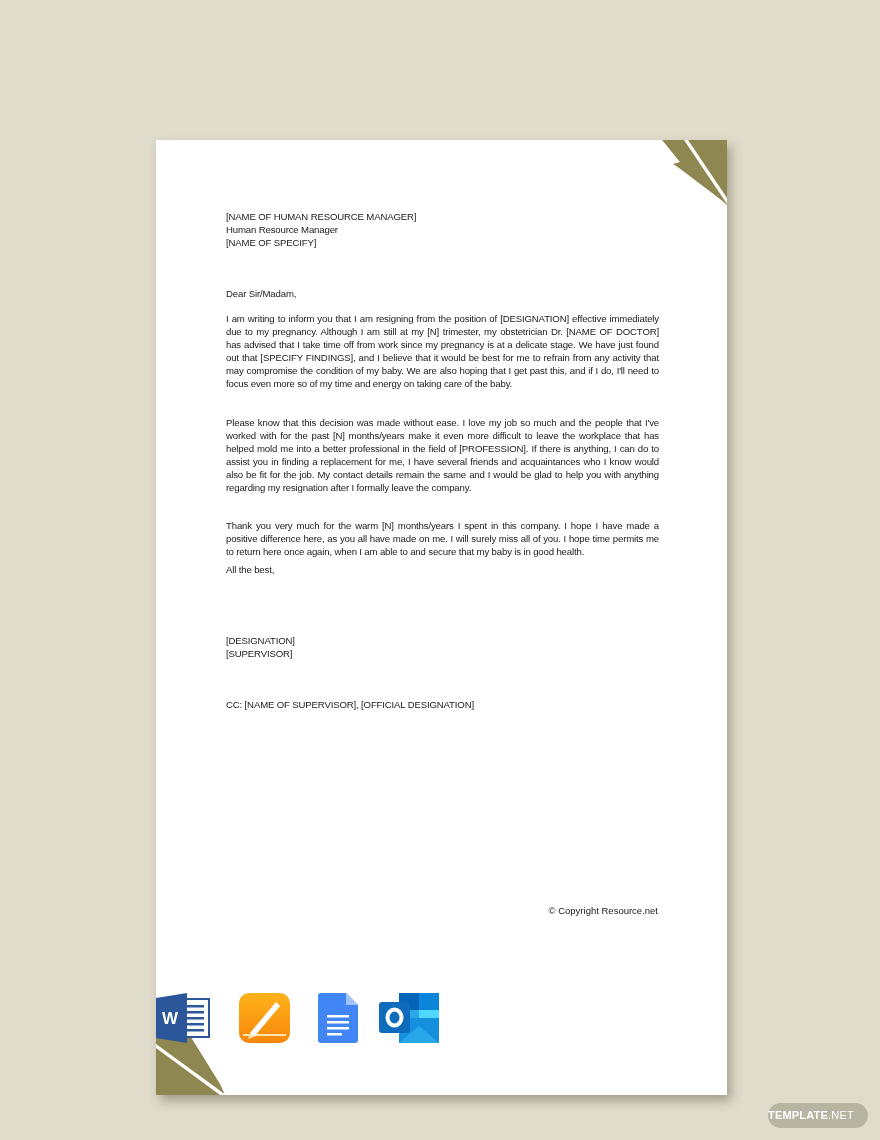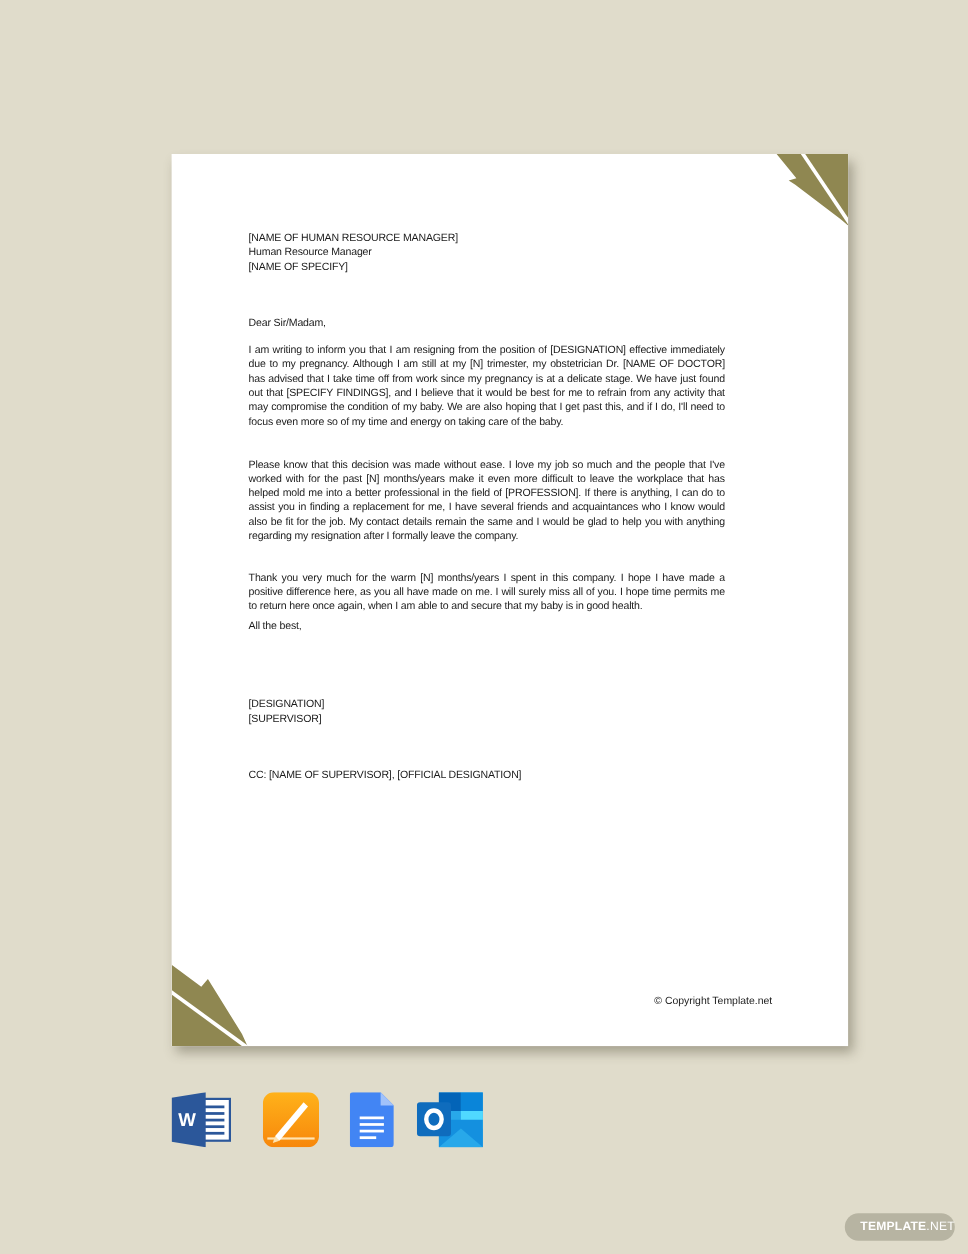--- a/index.html
+++ b/index.html
@@ -12,25 +12,24 @@
     background: #e0dccb;
     position: relative;
     overflow: hidden;
     font-family: "Liberation Sans", sans-serif;
   }
   .page {
     position: absolute;
     left: 156px;
     top: 140px;
     width: 571px;
-    height: 811px;
+    height: 955px;
     background: #ffffff;
     box-shadow: 4px 6px 10px rgba(90, 86, 66, 0.45);
     overflow: hidden;
-    padding-left: 44px;
   }
   .corner {
     position: absolute;
   }
   .corner-tr {
     right: 0;
     top: 0;
     width: 70px;
     height: 65px;
   }
@@ -91,21 +90,21 @@
     left: 768px;
     top: 1103px;
     width: 100px;
     height: 25px;
     border-radius: 13px;
     background: #b7b4a2;
     color: #ffffff;
     font-family: "Liberation Sans", sans-serif;
     font-size: 11px;
     font-weight: bold;
-    text-align: right;
+    text-align: left;
     line-height: 25px;
     letter-spacing: 0.2px;
   }
   .badge .thin {
     font-weight: normal;
   }
 </style>
 </head>
 <body>
 
@@ -140,21 +139,21 @@
     <p class="block" style="top:353px;">All the best,</p>
 
     <div class="block" style="top:424px;">
       <span class="line">[DESIGNATION]</span>
       <span class="line">[SUPERVISOR]</span>
     </div>
 
     <p class="block" style="top:488px;">CC: [NAME OF SUPERVISOR], [OFFICIAL DESIGNATION]</p>
   </div>
 
-  <div class="copyright">© Copyright Template.net</div>
+  <div class="copyright">© Copyright Resource.net</div>
 </div>
 
 <div class="icons">
 
   <svg class="app-icon" style="left:0px;" width="55" height="50" viewBox="0 0 55 50">
     <rect x="20" y="6" width="33" height="38" fill="#ffffff" stroke="#2b579a" stroke-width="2"></rect>
     <rect x="26" y="12" width="22" height="2.5" fill="#2b579a"></rect>
     <rect x="26" y="18" width="22" height="2.5" fill="#2b579a"></rect>
     <rect x="26" y="24" width="22" height="2.5" fill="#2b579a"></rect>
     <rect x="26" y="30" width="22" height="2.5" fill="#2b579a"></rect>

